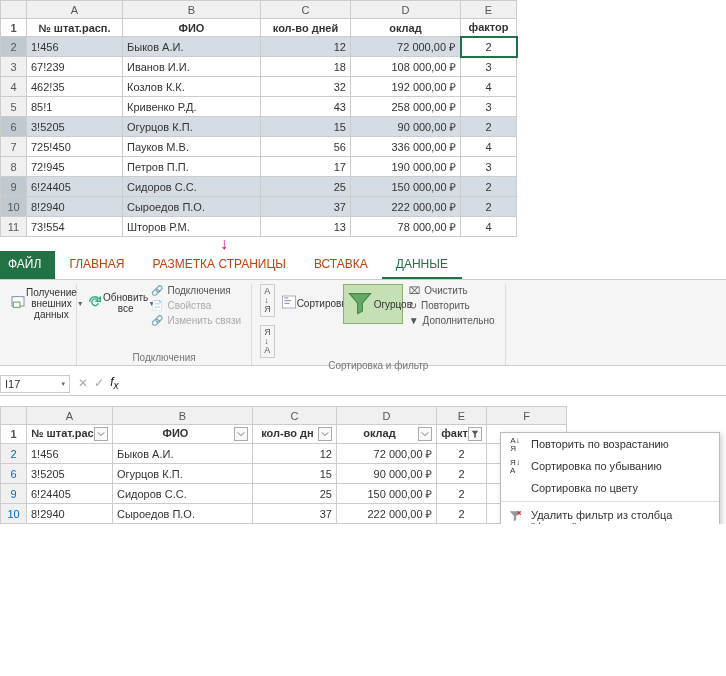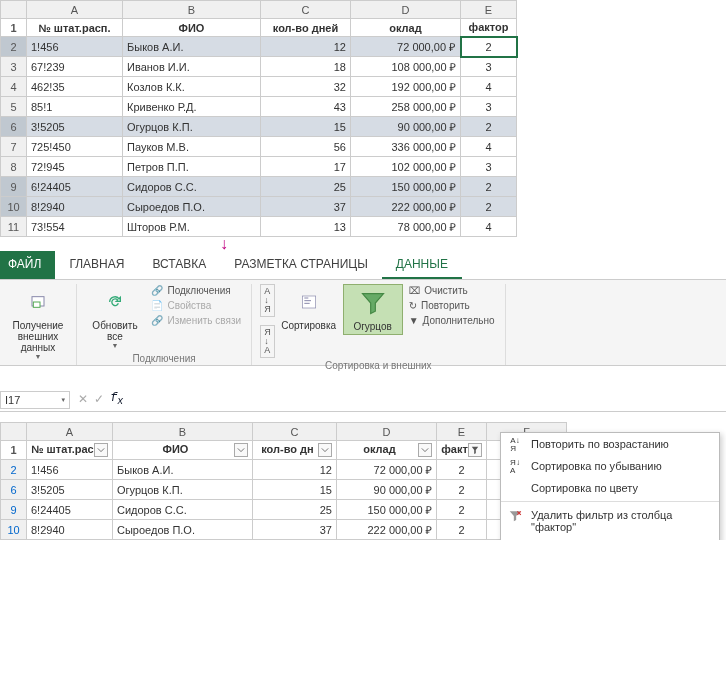--- a/index.html
+++ b/index.html
@@ -18,42 +18,42 @@
   .grid td.selected { border: 2px solid #217346; background: #fff; }
   .grid .rowhead.blue { color: #0066cc; }
   
   .filter-btn { float: right; width: 14px; height: 14px; border: 1px solid #aaa; background: #f9f9f9; display: flex; align-items: center; justify-content: center; }
   .filter-btn svg { width: 8px; height: 8px; }
   
   .arrow-down-hint { color: #c00080; font-size: 16px; margin-left: 220px; line-height: 14px; }
   
   
   .ribbon-tabs { display: flex; border-bottom: 1px solid #ccc; font-size: 12px; }
-  .ribbon-tabs .tab { padding: 6px 14px; color: #404040; text-transform: uppercase; cursor: pointer; }
+  .ribbon-tabs .tab { padding: 6px 14px; color: #c2410c; text-transform: uppercase; cursor: pointer; }
   .ribbon-tabs .tab.file { background: #217346; color: #fff; font-size: 12px; padding-left: 8px; }
   .ribbon-tabs .tab.active { color: #217346; border-bottom: 2px solid #217346; }
   
   .ribbon-body { display: flex; background: #f5f5f5; border-bottom: 1px solid #ccc; padding: 4px 0 0 0; height: 86px; }
   .rgroup { border-right: 1px solid #ddd; padding: 0 8px; display: flex; flex-direction: column; justify-content: space-between; }
   .rgroup-label { text-align: center; color: #777; font-size: 10px; padding: 2px 0; }
   .rgroup-content { display: flex; gap: 4px; flex: 1; align-items: flex-start; }
-  .big-btn { display: flex; flex-direction: column; align-items: center; width: 60px; font-size: 10px; text-align: center; cursor: pointer; padding: 2px; }
+  .big-btn { display: flex; flex-direction: row; align-items: center; width: 60px; font-size: 10px; text-align: center; cursor: pointer; padding: 2px; }
   .big-btn.active { background: #c5e0b4; border: 1px solid #8faf6f; }
   .big-btn .icon-box { width: 32px; height: 32px; margin-bottom: 2px; display:flex; align-items:center; justify-content:center; }
   .sm-btn { display: flex; align-items: center; gap: 4px; font-size: 10px; color: #555; padding: 1px 2px; cursor: pointer; }
   .sm-btn.disabled { color: #aaa; }
   .sm-stack { display: flex; flex-direction: column; gap: 2px; }
   .dd-caret { font-size: 7px; color: #666; }
   
   
-  .formula-bar { display: flex; align-items: center; border-bottom: 1px solid #ccc; height: 24px; margin-top: 22px; }
+  .formula-bar { display: flex; align-items: center; border-bottom: 1px solid #ccc; height: 24px; margin-top: 6px; }
   .name-box { width: 70px; border: 1px solid #ccc; padding: 2px 4px; font-size: 11px; display:flex; justify-content:space-between; align-items:center;}
   .fx-btns { display: flex; gap: 6px; padding: 0 8px; color: #aaa; align-items:center; }
   .fx-btns span { font-size: 12px; }
-  .fx-label { font-style: italic; font-family: Liberation Mono, monospace; font-size: 13px; color: #0f172a; }
+  .fx-label { font-style: italic; font-family: Liberation Sans, sans-serif; font-size: 13px; color: #0f172a; }
   .fx-input { flex: 1; }
   
   
   .filter-menu { position: absolute; left: 500px; top: 432px; width: 220px; background: #fff; border: 1px solid #bbb; box-shadow: 2px 2px 6px rgba(0,0,0,.2); font-size: 11px; }
   .filter-menu .item { padding: 5px 8px 5px 30px; position: relative; cursor: pointer; }
   .filter-menu .item.disabled { color: #aaa; }
   .filter-menu .sep { border-top: 1px solid #ddd; margin: 2px 0; }
   .filter-menu .micon { position: absolute; left: 6px; top: 4px; width: 16px; height: 16px; display:flex; align-items:center; justify-content:center; }
   .filter-menu .search { margin: 4px 8px; }
   .filter-menu .search input { width: 100%; border: 1px solid #ccc; padding: 2px 4px; font-size: 11px; color: #888; }
@@ -141,21 +141,21 @@
           <td>Пауков М.В.</td>
           <td class="num">56</td>
           <td class="num">336 000,00 ₽</td>
           <td class="center">4</td>
         </tr>
   <tr>
           <th class="rowhead">8</th>
           <td>72!945</td>
           <td>Петров П.П.</td>
           <td class="num">17</td>
-          <td class="num">102 000,00 ₽</td>
+          <td class="num">190 000,00 ₽</td>
           <td class="center">3</td>
         </tr>
   <tr class="highlight">
           <th class="rowhead">9</th>
           <td>6!24405</td>
           <td>Сидоров С.С.</td>
           <td class="num">25</td>
           <td class="num">150 000,00 ₽</td>
           <td class="center">2</td>
         </tr>
@@ -176,22 +176,22 @@
           <td class="center">4</td>
         </tr>
 </tbody>
     </table>
 
 <div class="arrow-down-hint">↓</div>
 
 <div class="ribbon-tabs">
   <div class="tab file">ФАЙЛ</div>
   <div class="tab">ГЛАВНАЯ</div>
+  <div class="tab">РАЗМЕТКА СТРАНИЦЫ</div>
   <div class="tab">ВСТАВКА</div>
-  <div class="tab">РАЗМЕТКА СТРАНИЦЫ</div>
   <div class="tab active">ДАННЫЕ</div>
 </div>
 
 <div class="ribbon-body">
   <div class="rgroup">
     <div class="rgroup-content">
       <div class="big-btn">
         <div class="icon-box">
           <svg class="svg-icon" viewBox="0 0 24 24">
                 <rect x="3" y="4" width="18" height="14" fill="#fff" stroke="#88a" stroke-width="1.5"></rect>
@@ -269,21 +269,21 @@
         <div class="sm-btn">
               <span>↻</span>
               <span>Повторить</span>
             </div>
         <div class="sm-btn">
               <span>▼</span>
               <span>Дополнительно</span>
             </div>
       </div>
     </div>
-    <div class="rgroup-label">Сортировка и внешних</div>
+    <div class="rgroup-label">Сортировка и фильтр</div>
   </div>
 </div>
 
 <div class="formula-bar">
   <div class="name-box">
     <span>I17</span>
     <span class="dd-caret">▾</span>
   </div>
   <div class="fx-btns">
     <span>✕</span>

